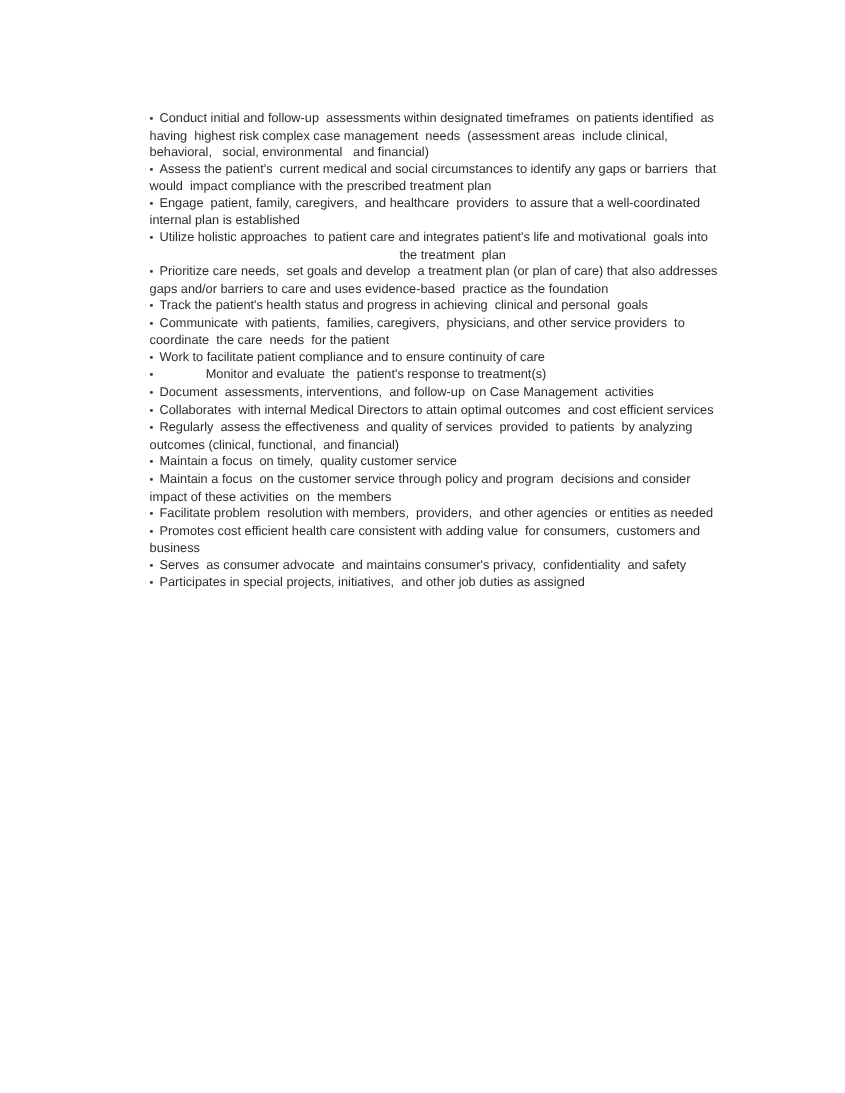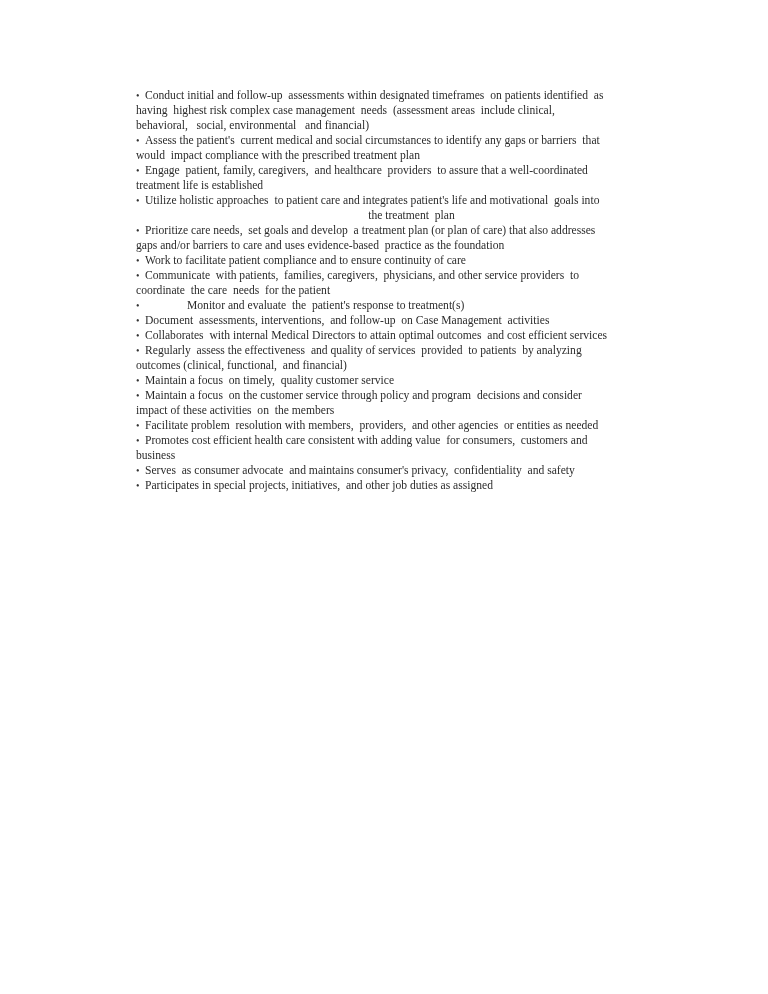--- a/index.html
+++ b/index.html
@@ -1,22 +1,22 @@
 <!DOCTYPE html>
 <html><head>
 <meta charset="utf-8">
 <style>
   html, body { margin: 0; padding: 0; background: #ffffff; }
   body { width: 768px; height: 994px; position: relative; overflow: hidden; }
   .page {
     position: absolute;
     left: 127px;
-    top: 88px;
+    top: 100px;
     width: 560px;
-    font-family: Liberation Serif, serif;
+    font-family: Liberation Sans, sans-serif;
     font-size: 11.6px;
     line-height: 15px;
     color: #2b2b2b;
   }
   ul.duties { list-style: none; margin: 0; padding: 0; }
   ul.duties li {
     position: relative;
     padding-left: 23px;
     text-indent: -14px;
     margin: 0;
@@ -31,25 +31,26 @@
   }
   .cont { display: block; }
 </style>
 </head>
 <body>
 
 <div class="page">
   <ul class="duties" id="duties">
       <li><span class="bullet">•</span><span class="first" style="white-space: pre;">Conduct initial and follow-up  assessments within designated timeframes  on patients identified  as</span><span class="cont" style="white-space: pre;">having  highest risk complex case management  needs  (assessment areas  include clinical,</span><span class="cont" style="white-space: pre;">behavioral,   social, environmental   and financial)</span></li>
       <li><span class="bullet">•</span><span class="first" style="white-space: pre;">Assess the patient's  current medical and social circumstances to identify any gaps or barriers  that</span><span class="cont" style="white-space: pre;">would  impact compliance with the prescribed treatment plan</span></li>
-      <li><span class="bullet">•</span><span class="first" style="white-space: pre;">Engage  patient, family, caregivers,  and healthcare  providers  to assure that a well-coordinated</span><span class="cont" style="white-space: pre;">treatment life is established</span></li>
+      <li><span class="bullet">•</span><span class="first" style="white-space: pre;">Engage  patient, family, caregivers,  and healthcare  providers  to assure that a well-coordinated</span><span class="cont" style="white-space: pre;">internal plan is established</span></li>
       <li><span class="bullet">•</span><span class="first" style="white-space: pre;">Utilize holistic approaches  to patient care and integrates patient's life and motivational  goals into</span><span class="cont" style="white-space: pre; text-align: center;">the treatment  plan</span></li>
       <li><span class="bullet">•</span><span class="first" style="white-space: pre;">Prioritize care needs,  set goals and develop  a treatment plan (or plan of care) that also addresses</span><span class="cont" style="white-space: pre;">gaps and/or barriers to care and uses evidence-based  practice as the foundation</span></li>
+      <li><span class="bullet">•</span><span class="first" style="white-space: pre;">Track the patient's health status and progress in achieving  clinical and personal  goals</span></li>
+      <li><span class="bullet">•</span><span class="first" style="white-space: pre;">Communicate  with patients,  families, caregivers,  physicians, and other service providers  to</span><span class="cont" style="white-space: pre;">coordinate  the care  needs  for the patient</span></li>
       <li><span class="bullet">•</span><span class="first" style="white-space: pre;">Work to facilitate patient compliance and to ensure continuity of care</span></li>
-      <li><span class="bullet">•</span><span class="first" style="white-space: pre;">Communicate  with patients,  families, caregivers,  physicians, and other service providers  to</span><span class="cont" style="white-space: pre;">coordinate  the care  needs  for the patient</span></li>
       <li><span class="bullet">•</span><span class="first" style="white-space: pre; margin-left: 42px;">Monitor and evaluate  the  patient's response to treatment(s)</span></li>
       <li><span class="bullet">•</span><span class="first" style="white-space: pre;">Document  assessments, interventions,  and follow-up  on Case Management  activities</span></li>
       <li><span class="bullet">•</span><span class="first" style="white-space: pre;">Collaborates  with internal Medical Directors to attain optimal outcomes  and cost efficient services</span></li>
       <li><span class="bullet">•</span><span class="first" style="white-space: pre;">Regularly  assess the effectiveness  and quality of services  provided  to patients  by analyzing</span><span class="cont" style="white-space: pre;">outcomes (clinical, functional,  and financial)</span></li>
       <li><span class="bullet">•</span><span class="first" style="white-space: pre;">Maintain a focus  on timely,  quality customer service</span></li>
       <li><span class="bullet">•</span><span class="first" style="white-space: pre;">Maintain a focus  on the customer service through policy and program  decisions and consider</span><span class="cont" style="white-space: pre;">impact of these activities  on  the members</span></li>
       <li><span class="bullet">•</span><span class="first" style="white-space: pre;">Facilitate problem  resolution with members,  providers,  and other agencies  or entities as needed</span></li>
       <li><span class="bullet">•</span><span class="first" style="white-space: pre;">Promotes cost efficient health care consistent with adding value  for consumers,  customers and</span><span class="cont" style="white-space: pre;">business</span></li>
       <li><span class="bullet">•</span><span class="first" style="white-space: pre;">Serves  as consumer advocate  and maintains consumer's privacy,  confidentiality  and safety</span></li>
       <li><span class="bullet">•</span><span class="first" style="white-space: pre; margin-top: 12px;">Participates in special projects, initiatives,  and other job duties as assigned</span></li>

